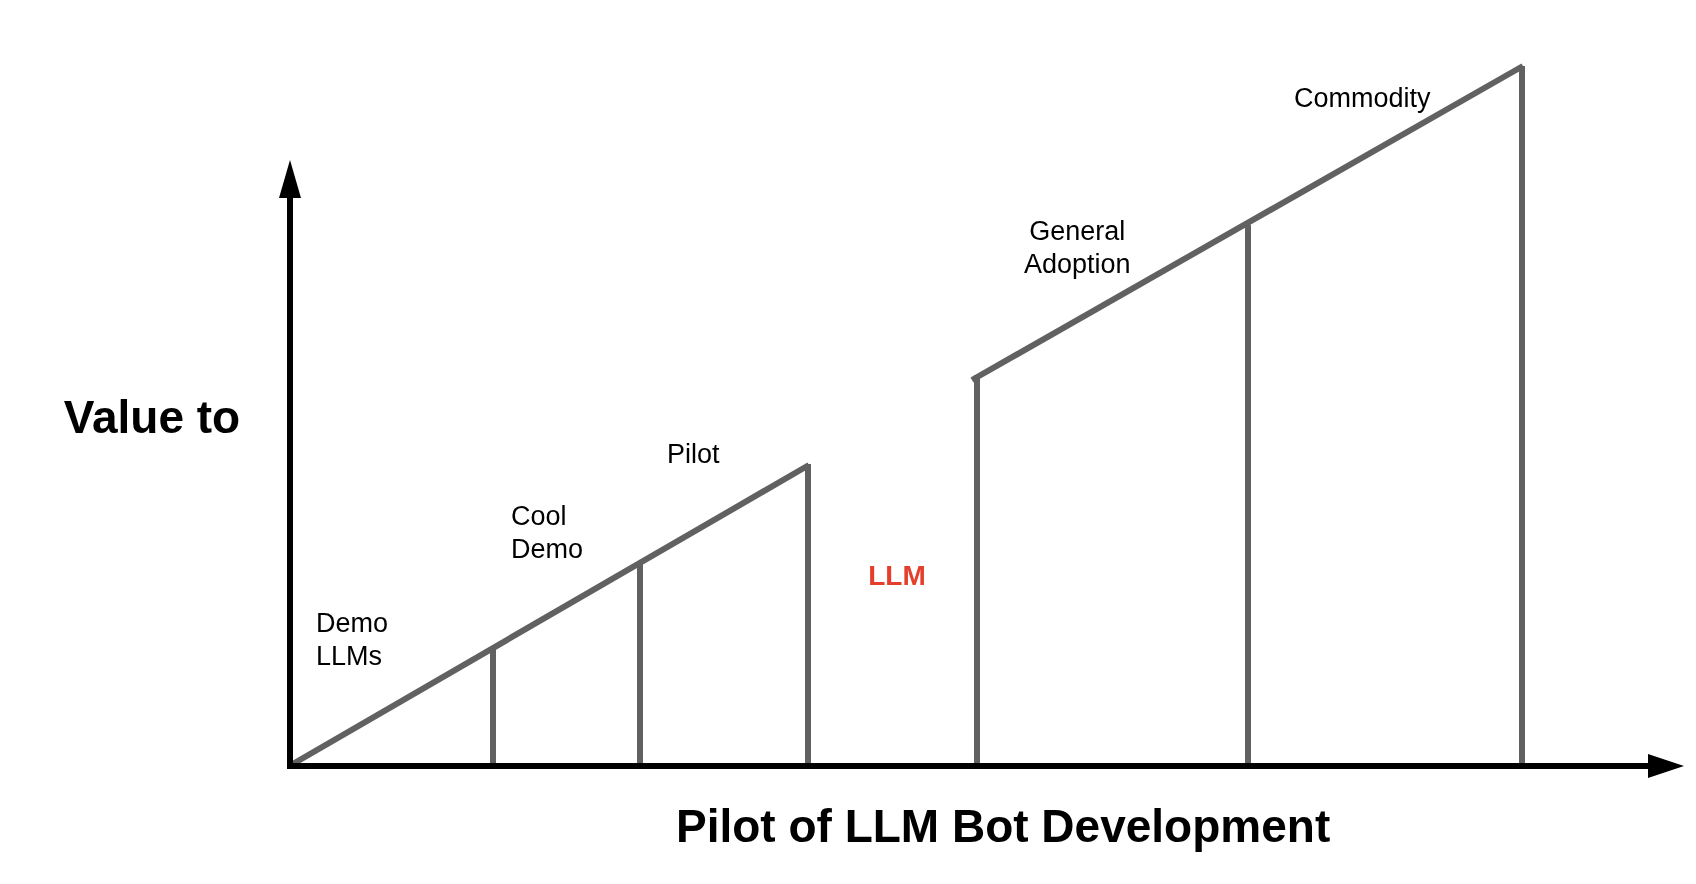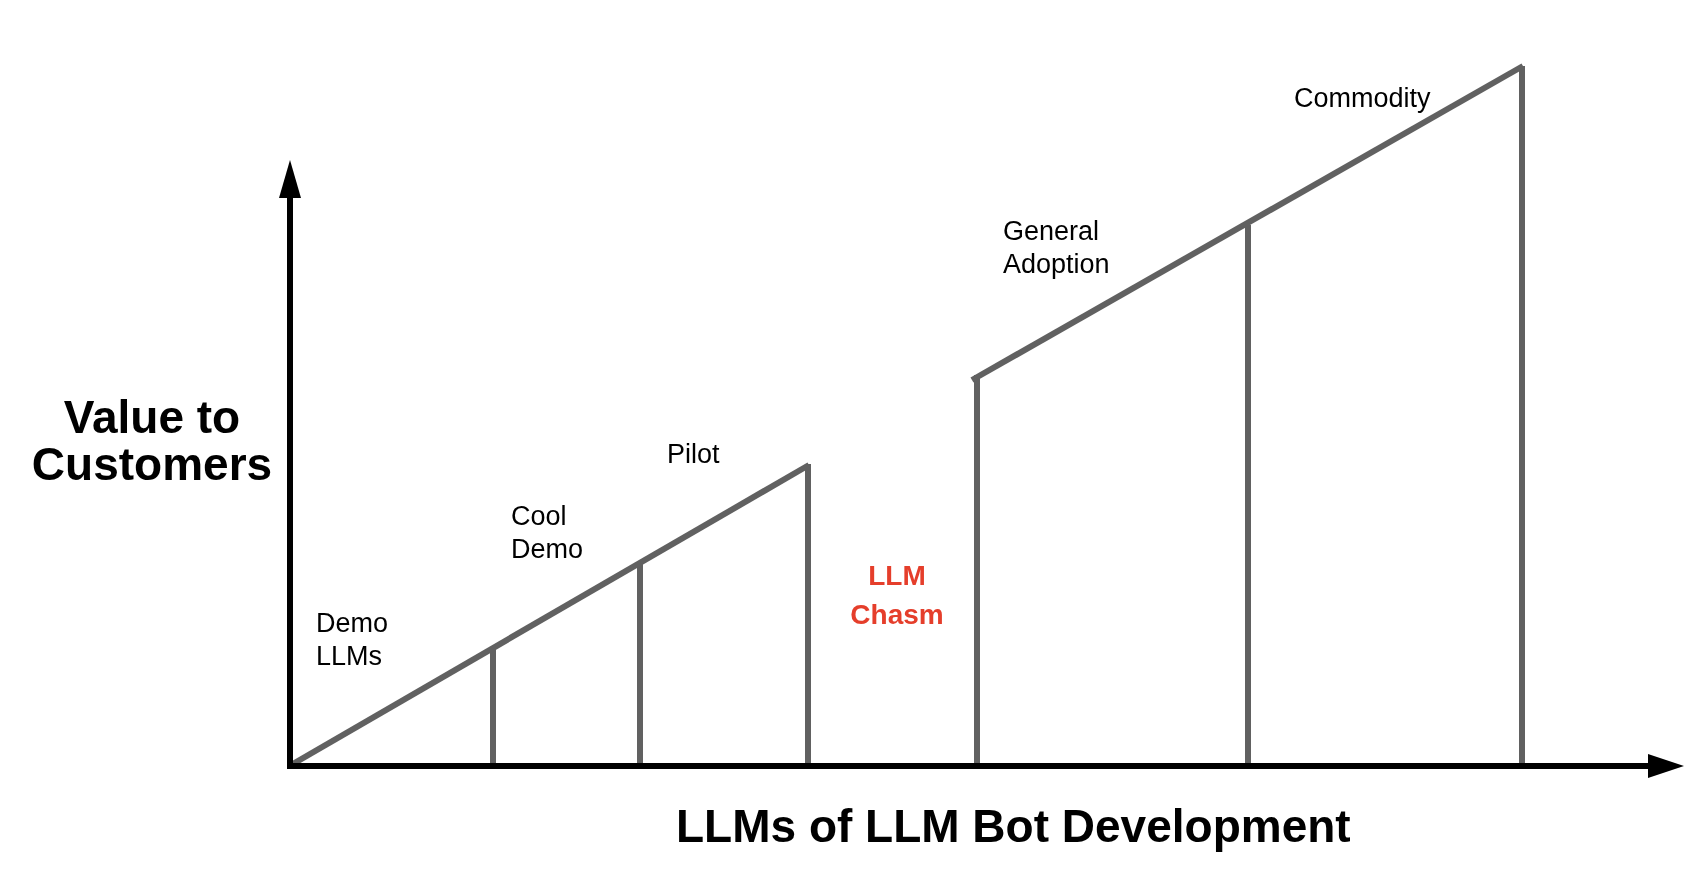--- a/index.html
+++ b/index.html
@@ -17,21 +17,21 @@
   .axis-stroke{stroke:var(--axis);stroke-width:6;fill:none;}
   .axis-fill{fill:var(--axis);stroke:none;}
   .label{position:absolute;white-space:nowrap;}
   .axis-title{font-weight:bold;font-size:46px;line-height:47px;text-align:center;color:var(--text);}
   .y-title{left:30px;top:394px;width:244px;}
   .x-title{left:676px;top:803px;width:600px;}
   .stage-label{font-size:27px;line-height:33px;color:var(--text);text-align:left;}
   .lbl-fancy{left:316px;top:607px;}
   .lbl-cool{left:511px;top:500px;}
   .lbl-pilot{left:667px;top:438px;}
-  .lbl-general{left:1003px;top:215px;}
+  .lbl-general{left:1024px;top:215px;text-align:center;}
   .lbl-commodity{left:1294px;top:82px;}
   .chasm-label{left:797px;top:556px;width:200px;text-align:center;
                font-weight:bold;font-size:28px;line-height:39px;color:var(--chasm-red);}
   .line-block span{display:block;}
 </style>
 </head>
 <body>
 
 <svg id="canvas" width="1696" height="884" viewBox="0 0 1696 884" xmlns="http://www.w3.org/2000/svg">
 
@@ -52,25 +52,24 @@
   <g>
     <line class="axis-stroke" x1="290" y1="769" x2="290" y2="193"></line>
     <polygon class="axis-fill" points="290,160 279,198 301,198"></polygon>
     <line class="axis-stroke" x1="287" y1="766" x2="1652" y2="766"></line>
     <polygon class="axis-fill" points="1684,766 1648,754 1648,778"></polygon>
   </g>
 </svg>
 
 <div class="label axis-title y-title line-block">
   <span>Value to</span>
-  <span>Customers</span>
 </div>
 
 <div class="label axis-title x-title">
-  <span>LLMs of LLM Bot Development</span>
+  <span>Pilot of LLM Bot Development</span>
 </div>
 
 <div class="label stage-label lbl-fancy line-block">
   <span>Demo</span>
   <span>LLMs</span>
 </div>
 
 <div class="label stage-label lbl-cool line-block">
   <span>Cool</span>
   <span>Demo</span>
@@ -84,14 +83,13 @@
   <span>General</span>
   <span>Adoption</span>
 </div>
 
 <div class="label stage-label lbl-commodity">
   <span>Commodity</span>
 </div>
 
 <div class="label chasm-label line-block">
   <span>LLM</span>
-  <span>Chasm</span>
 </div>
 
 </body></html>

